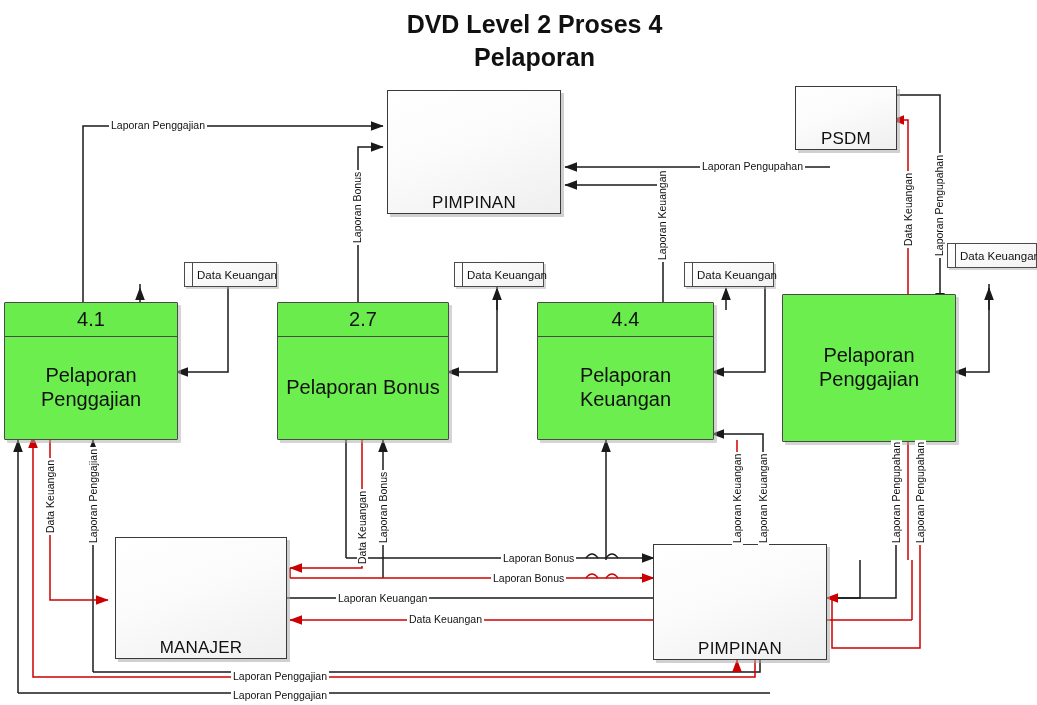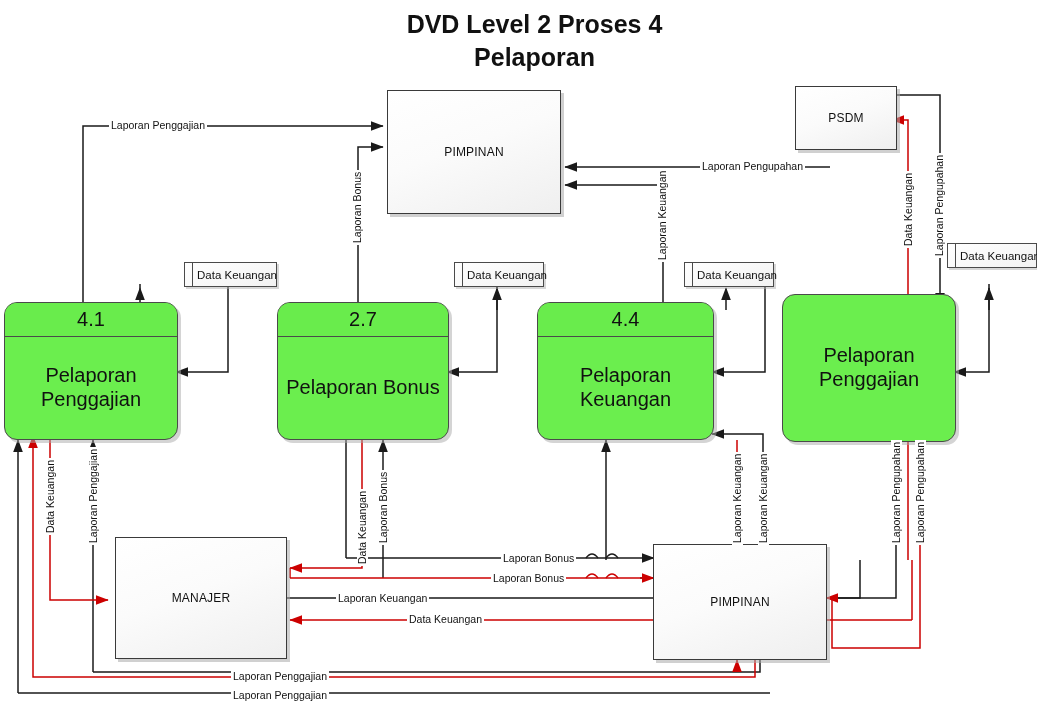--- a/index.html
+++ b/index.html
@@ -9,25 +9,25 @@
   svg.layer{position:absolute;left:0;top:0;width:1037px;height:705px;pointer-events:none;}
 
   .title{position:absolute;left:0;top:8px;width:1037px;text-align:center;
          font-weight:bold;font-size:25px;color:#111;line-height:1.32;padding-left:16px;}
   .title span{display:block;}
 
   
   .entity{position:absolute;border:1.6px solid #3a3a3a;
           background:linear-gradient(160deg,#ffffff 0%,#fbfbfb 45%,#efefef 100%);
           box-shadow:3px 3px 0 rgba(170,170,170,.55);
-          display:flex;align-items:center;justify-content:center;
-          font-size:12px;color:#111;letter-spacing:.2px;}
-
-  
-  .process{position:absolute;border:1.4px solid #4a4a4a;border-radius:13px;
+          display:flex;align-items:flex-end;justify-content:center;
+          font-size:17px;color:#111;letter-spacing:.2px;}
+
+  
+  .process{position:absolute;border:1.4px solid #4a4a4a;border-radius:1px;
            background:#6bee4e;box-shadow:3px 3px 0 rgba(170,170,170,.5);
            overflow:hidden;display:flex;flex-direction:column;}
   .process .pnum{height:33px;line-height:33px;text-align:center;font-size:20px;color:#111;
                  border-bottom:1.4px solid #4a4a4a;background:#69ec4c;}
   .process .pname{flex:1;display:flex;align-items:center;justify-content:center;
                   text-align:center;font-size:20px;color:#111;line-height:1.18;padding:0 6px;}
 
   
   .store{position:absolute;border:1.3px solid #4a4a4a;
          background:linear-gradient(160deg,#ffffff,#f2f2f2);

